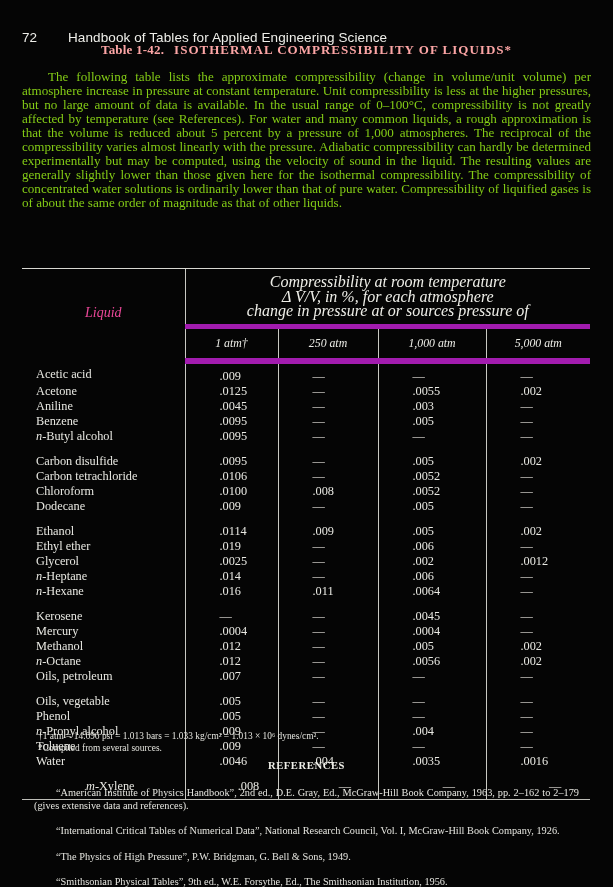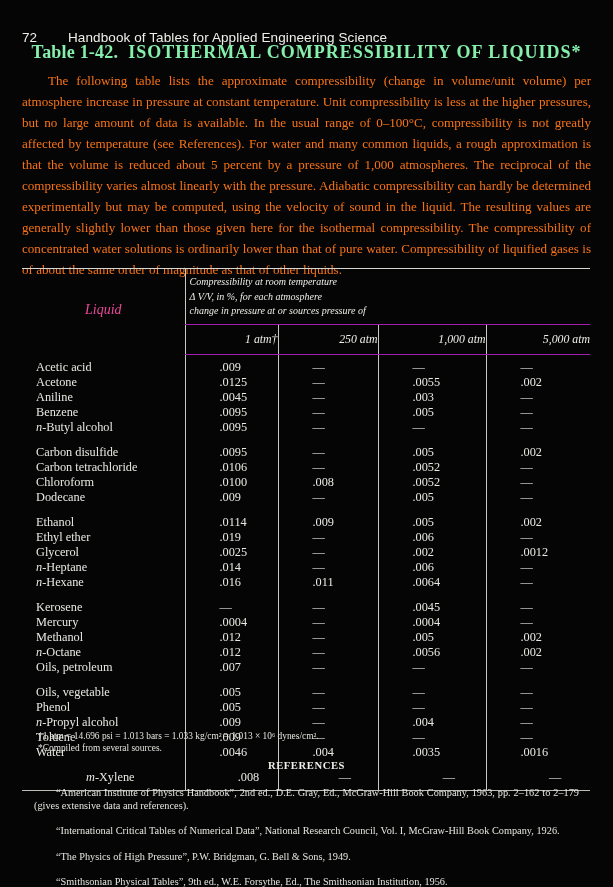--- a/index.html
+++ b/index.html
@@ -45,43 +45,43 @@
 
   
   .tbl-caption {
     position: absolute;
     top: 42px;
     left: 22px;
     width: 569px;
     text-align: center;
     font-family: "Liberation Serif", serif;
     font-weight: bold;
-    font-size: 18px;
-    color: #86efac;
+    font-size: 13px;
+    color: #fca5a5;
     letter-spacing: 0.2px;
   }
   .tbl-caption .cap-num {
     letter-spacing: 0.2px;
   }
   .tbl-caption .cap-title {
     margin-left: 10px;
     letter-spacing: 1.0px;
   }
 
   
   .intro {
     position: absolute;
     top: 70px;
     left: 22px;
     width: 569px;
     font-size: 13.1px;
-    line-height: 21px;
+    line-height: 14px;
     text-align: justify;
     text-indent: 26px;
-    color: #f97316;
+    color: #84cc16;
     hyphens: manual;
   }
 
   
   .tbl-wrap {
     position: absolute;
     top: 268px;
     left: 22px;
     width: 568px;
   }
@@ -108,35 +108,36 @@
 
   thead .hd-liquid {
     vertical-align: middle;
     text-align: center;
     font-style: italic;
     font-size: 14px;
     color: #ec4899;
     padding-bottom: 4px;
   }
   thead .hd-span {
+    text-align: center;
     font-style: italic;
-    font-size: 10px;
+    font-size: 16px;
     line-height: 14.6px;
     color: #eeeee8;
     padding: 6px 4px 5px 4px;
-    border-bottom: 1px solid #a21caf;
+    border-bottom: 5px solid #a21caf;
   }
   thead .hd-sub {
     text-align: center;
     font-style: italic;
     font-size: 11.8px;
     color: #eeeee8;
     padding: 7px 0 7px 0;
   }
-  thead tr.subrow td { border-bottom: 1px solid #a21caf; text-align: right; }
+  thead tr.subrow td { border-bottom: 6px solid #a21caf; }
 
   tbody td {
     font-size: 12.3px;
     line-height: 15.0px;
     padding: 0;
     color: #e9e9e3;
     height: 15px;
   }
   tbody td.name {
     padding-left: 14px;

